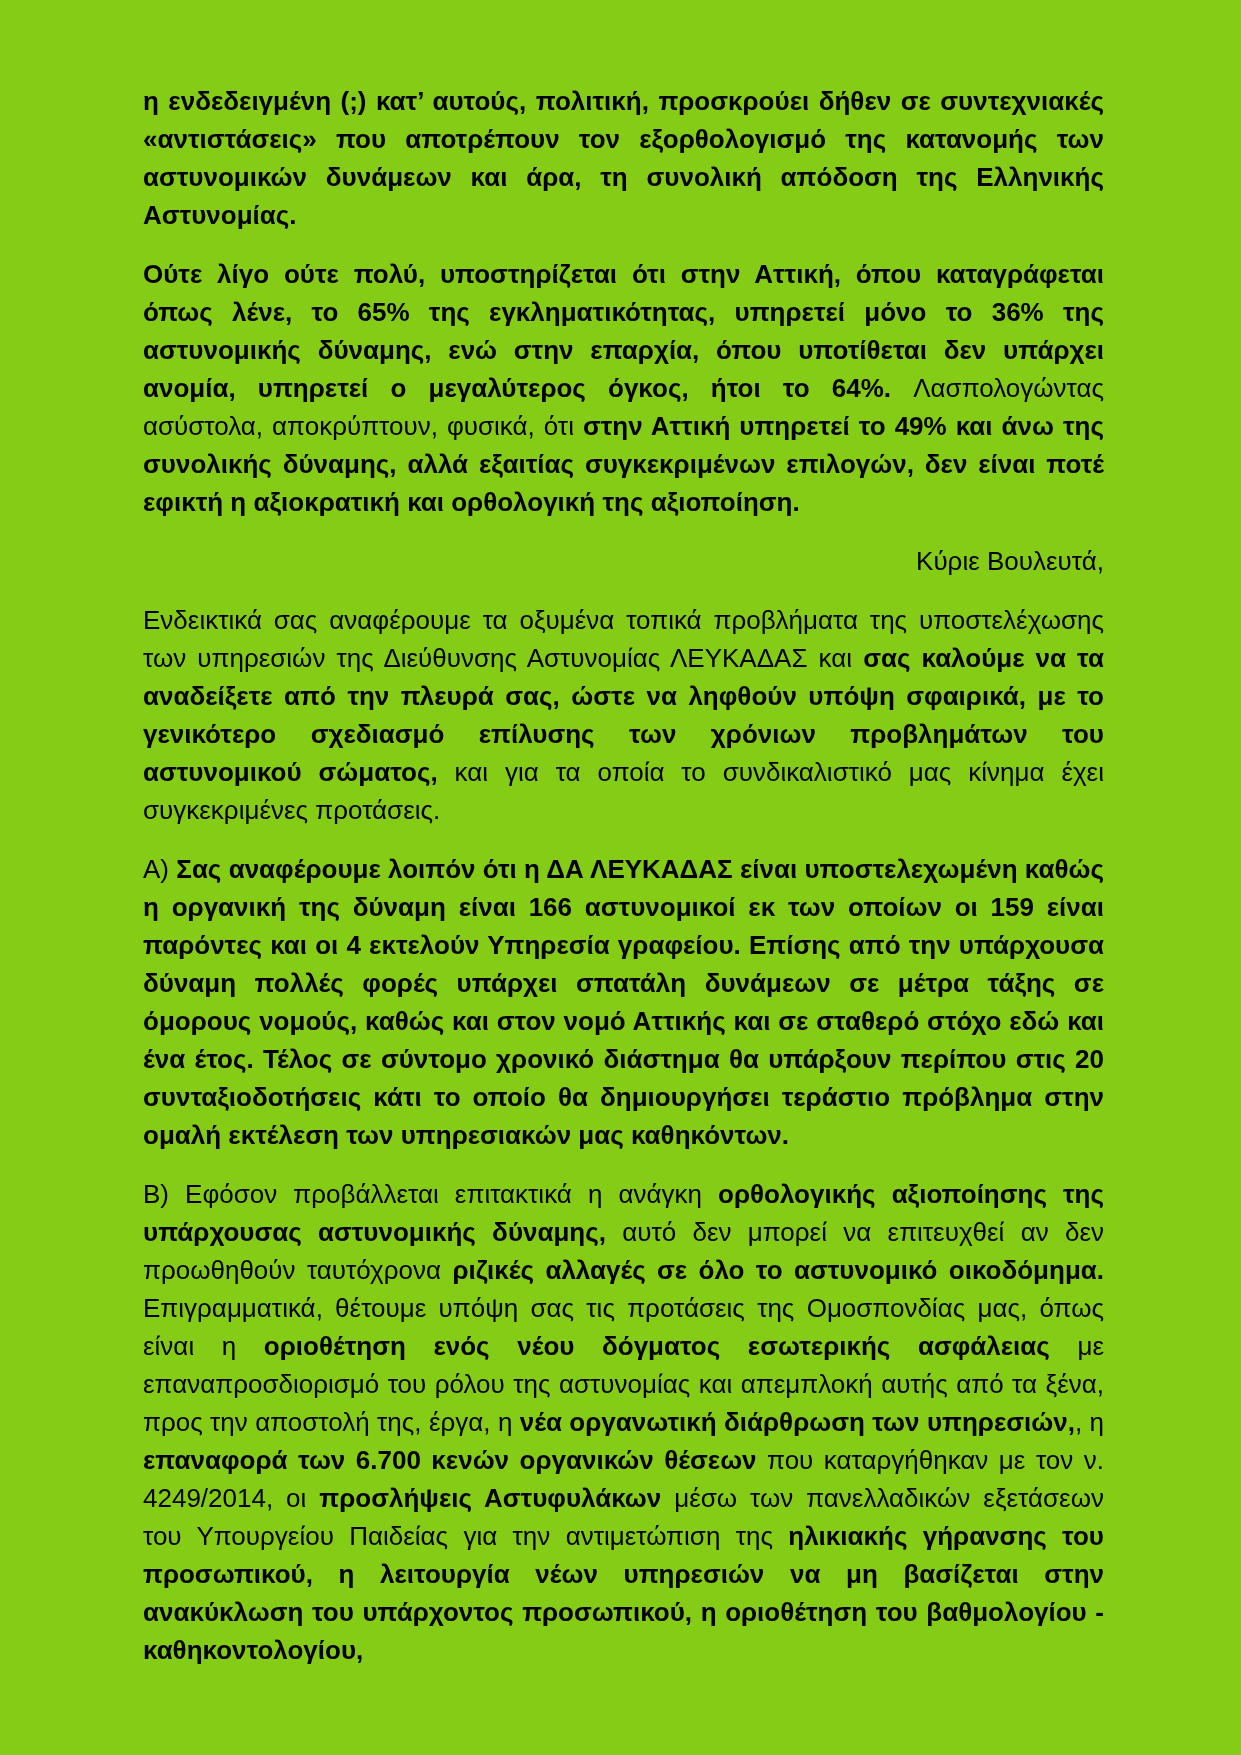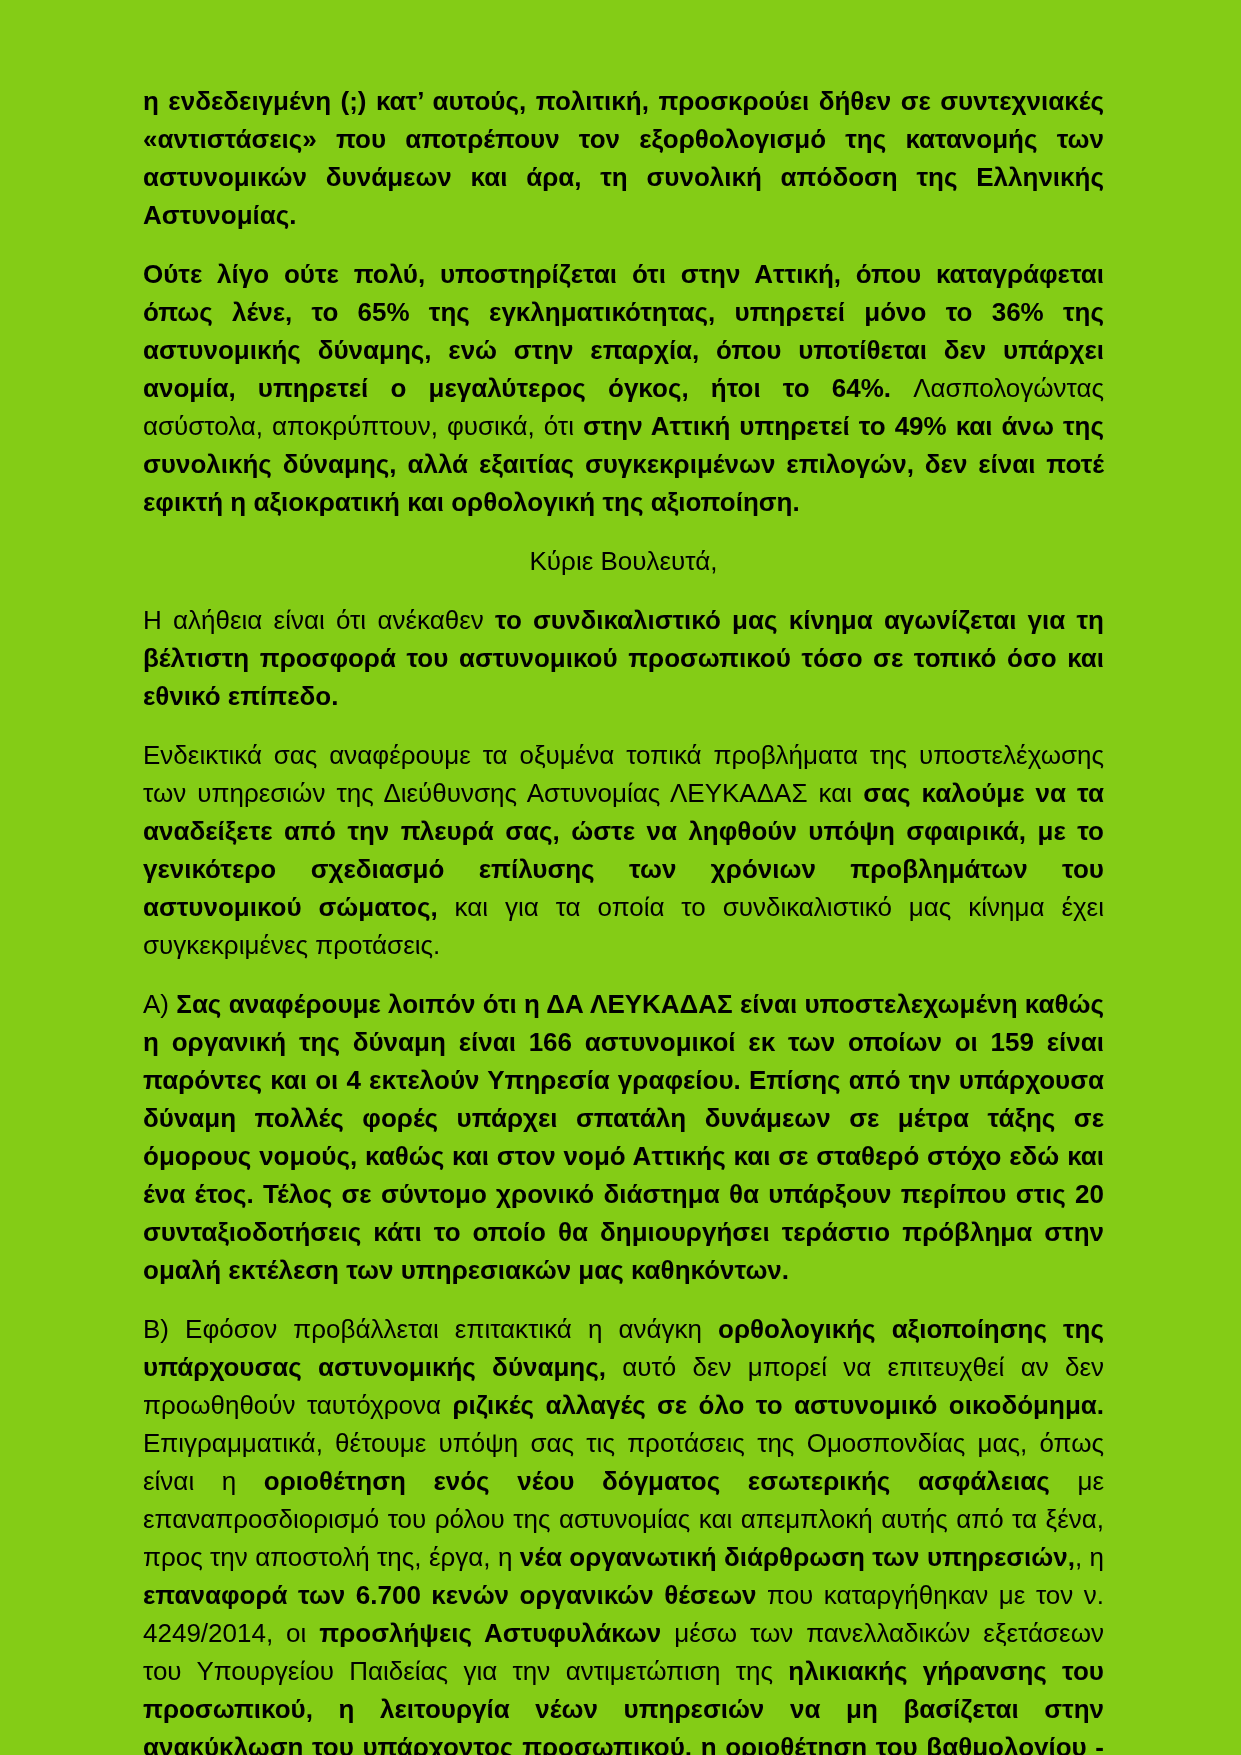--- a/index.html
+++ b/index.html
@@ -19,31 +19,30 @@
     line-height: 38px;
     color: #000000;
     overflow: hidden;
   }
   .para {
     margin: 0 0 21px 0;
     text-align: justify;
     text-justify: inter-word;
   }
   .para.single {
-    text-align: center;
+    text-align: right;
   }
   .b { font-weight: bold; }
   .u { }
 </style>
 </head>
 <body>
 
 <div class="page">
   <div id="doc-body">
       <p class="para"><span class="b">η ενδεδειγμένη (;) κατ’ αυτούς, πολιτική, προσκρούει δήθεν σε συντεχνιακές «αντιστάσεις» που αποτρέπουν  τον εξορθολογισμό της κατανομής των αστυνομικών δυνάμεων και άρα, τη συνολική απόδοση της Ελληνικής Αστυνομίας.</span></p>
       <p class="para"><span class="b">Ούτε λίγο ούτε πολύ, υποστηρίζεται ότι στην Αττική, όπου καταγράφεται όπως λένε, το 65% της εγκληματικότητας, υπηρετεί μόνο το 36% της αστυνομικής δύναμης, ενώ στην επαρχία, όπου υποτίθεται δεν υπάρχει ανομία, υπηρετεί ο μεγαλύτερος όγκος, ήτοι το 64%. </span><span>Λασπολογώντας ασύστολα, αποκρύπτουν, φυσικά,  ότι </span><span class="b">στην Αττική υπηρετεί </span><span class="b u">το 49% και άνω</span><span class="b"> της συνολικής δύναμης, αλλά εξαιτίας συγκεκριμένων επιλογών, δεν είναι ποτέ εφικτή η αξιοκρατική και ορθολογική της αξιοποίηση.</span></p>
       <p class="para single"><span>Κύριε Βουλευτά,</span></p>
-      <p class="para"><span>Η αλήθεια είναι ότι ανέκαθεν </span><span class="b">το συνδικαλιστικό μας κίνημα αγωνίζεται για τη βέλτιστη προσφορά του αστυνομικού προσωπικού τόσο σε τοπικό όσο και εθνικό επίπεδο.</span></p>
       <p class="para"><span>Ενδεικτικά σας αναφέρουμε τα οξυμένα τοπικά προβλήματα της υποστελέχωσης των υπηρεσιών της Διεύθυνσης Αστυνομίας ΛΕΥΚΑΔΑΣ και </span><span class="b">σας καλούμε να τα αναδείξετε από την πλευρά σας, ώστε να ληφθούν υπόψη σφαιρικά, με το γενικότερο σχεδιασμό επίλυσης των χρόνιων προβλημάτων του αστυνομικού σώματος,</span><span> και για τα οποία το συνδικαλιστικό μας κίνημα έχει συγκεκριμένες προτάσεις.</span></p>
       <p class="para"><span>Α) </span><span class="b">Σας αναφέρουμε λοιπόν ότι η ΔΑ ΛΕΥΚΑΔΑΣ είναι υποστελεχωμένη καθώς η οργανική της δύναμη είναι 166 αστυνομικοί εκ των οποίων οι 159 είναι παρόντες και οι 4 εκτελούν  Υπηρεσία γραφείου. Επίσης από την υπάρχουσα δύναμη πολλές φορές υπάρχει σπατάλη δυνάμεων σε μέτρα τάξης σε όμορους νομούς, καθώς και  στον νομό Αττικής και σε σταθερό στόχο   εδώ και ένα έτος. Τέλος σε σύντομο χρονικό διάστημα θα υπάρξουν περίπου στις 20 συνταξιοδοτήσεις κάτι το οποίο θα δημιουργήσει τεράστιο πρόβλημα στην ομαλή εκτέλεση των υπηρεσιακών μας καθηκόντων.</span></p>
       <p class="para"><span>Β) Εφόσον προβάλλεται επιτακτικά η ανάγκη </span><span class="b">ορθολογικής αξιοποίησης της υπάρχουσας αστυνομικής δύναμης,</span><span> αυτό δεν μπορεί να επιτευχθεί αν δεν προωθηθούν ταυτόχρονα </span><span class="b">ριζικές αλλαγές σε όλο το αστυνομικό οικοδόμημα.</span><span> Επιγραμματικά, θέτουμε υπόψη σας τις προτάσεις της Ομοσπονδίας μας, όπως είναι η </span><span class="b">οριοθέτηση ενός νέου δόγματος εσωτερικής ασφάλειας</span><span> με επαναπροσδιορισμό του ρόλου της αστυνομίας και απεμπλοκή αυτής από τα ξένα, προς την αποστολή της, έργα, η </span><span class="b"> νέα οργανωτική διάρθρωση των υπηρεσιών,</span><span>, η </span><span class="b">επαναφορά των 6.700 κενών οργανικών θέσεων</span><span> που καταργήθηκαν με τον ν. 4249/2014, οι </span><span class="b">προσλήψεις Αστυφυλάκων</span><span> μέσω των πανελλαδικών εξετάσεων του Υπουργείου Παιδείας για την αντιμετώπιση της </span><span class="b">ηλικιακής γήρανσης του προσωπικού, η λειτουργία νέων υπηρεσιών να μη βασίζεται στην ανακύκλωση του υπάρχοντος προσωπικού, η οριοθέτηση του βαθμολογίου - καθηκοντολογίου,</span></p>
     </div>
 </div>
 
 </body></html>

